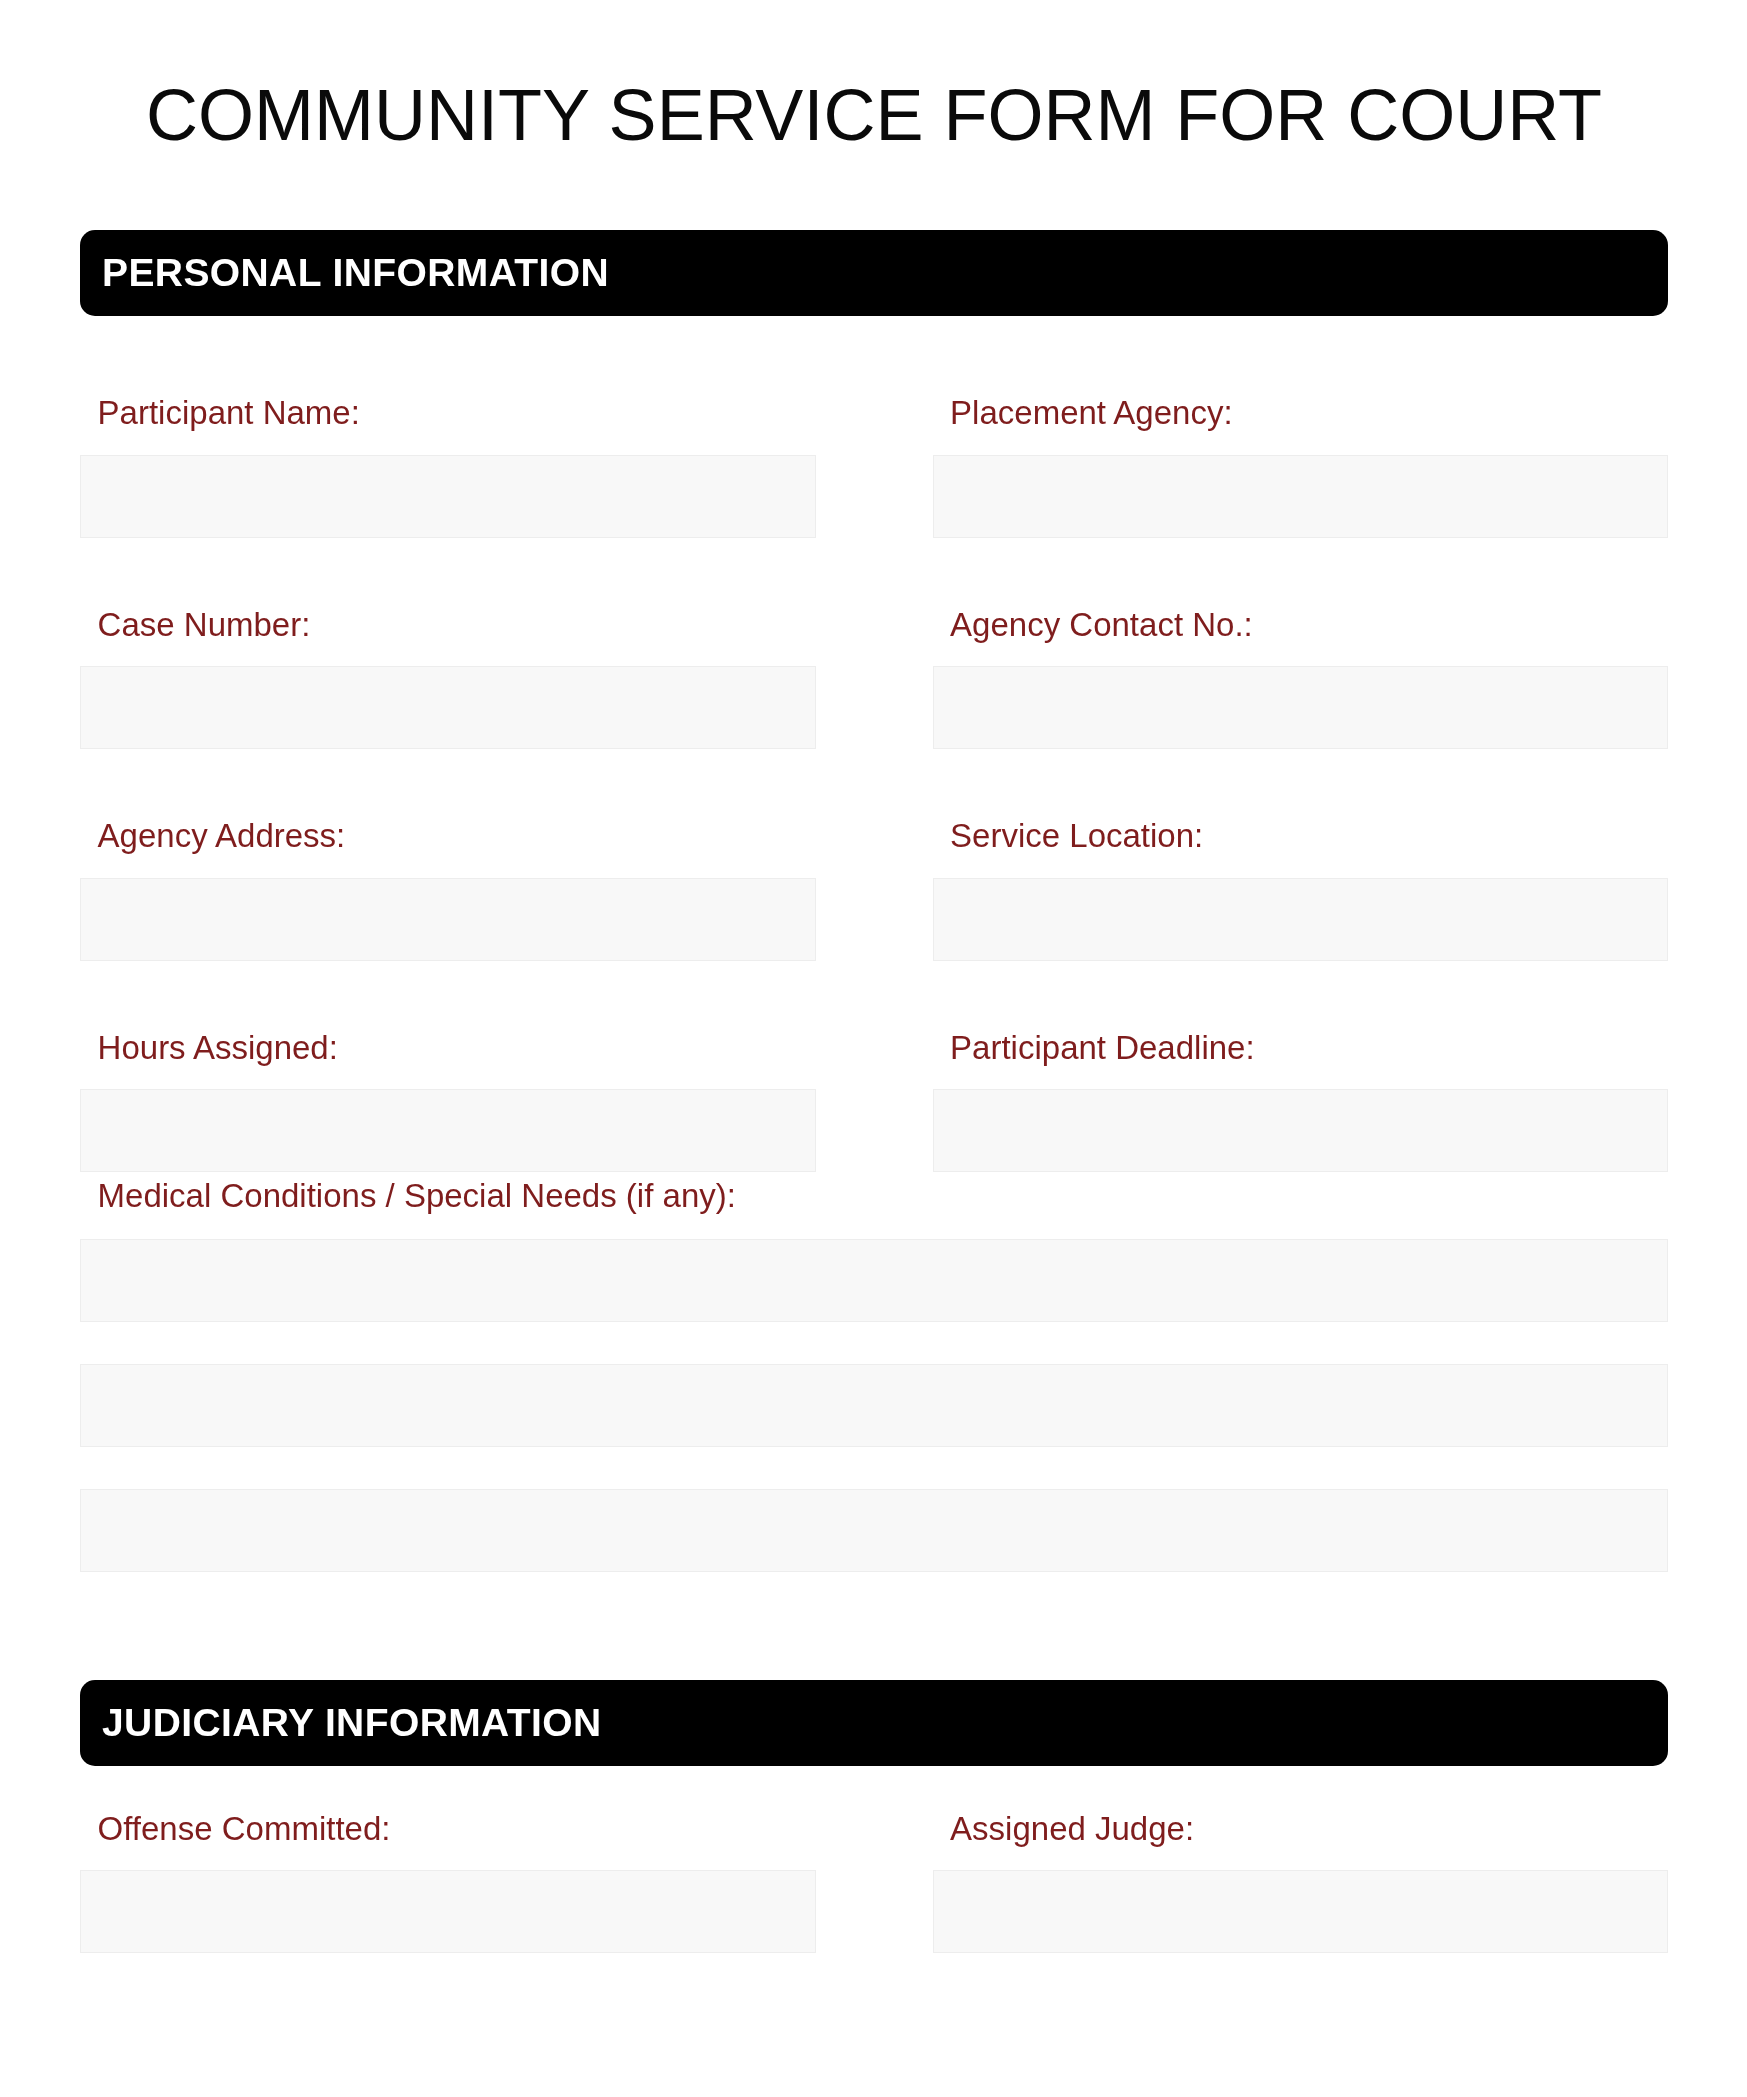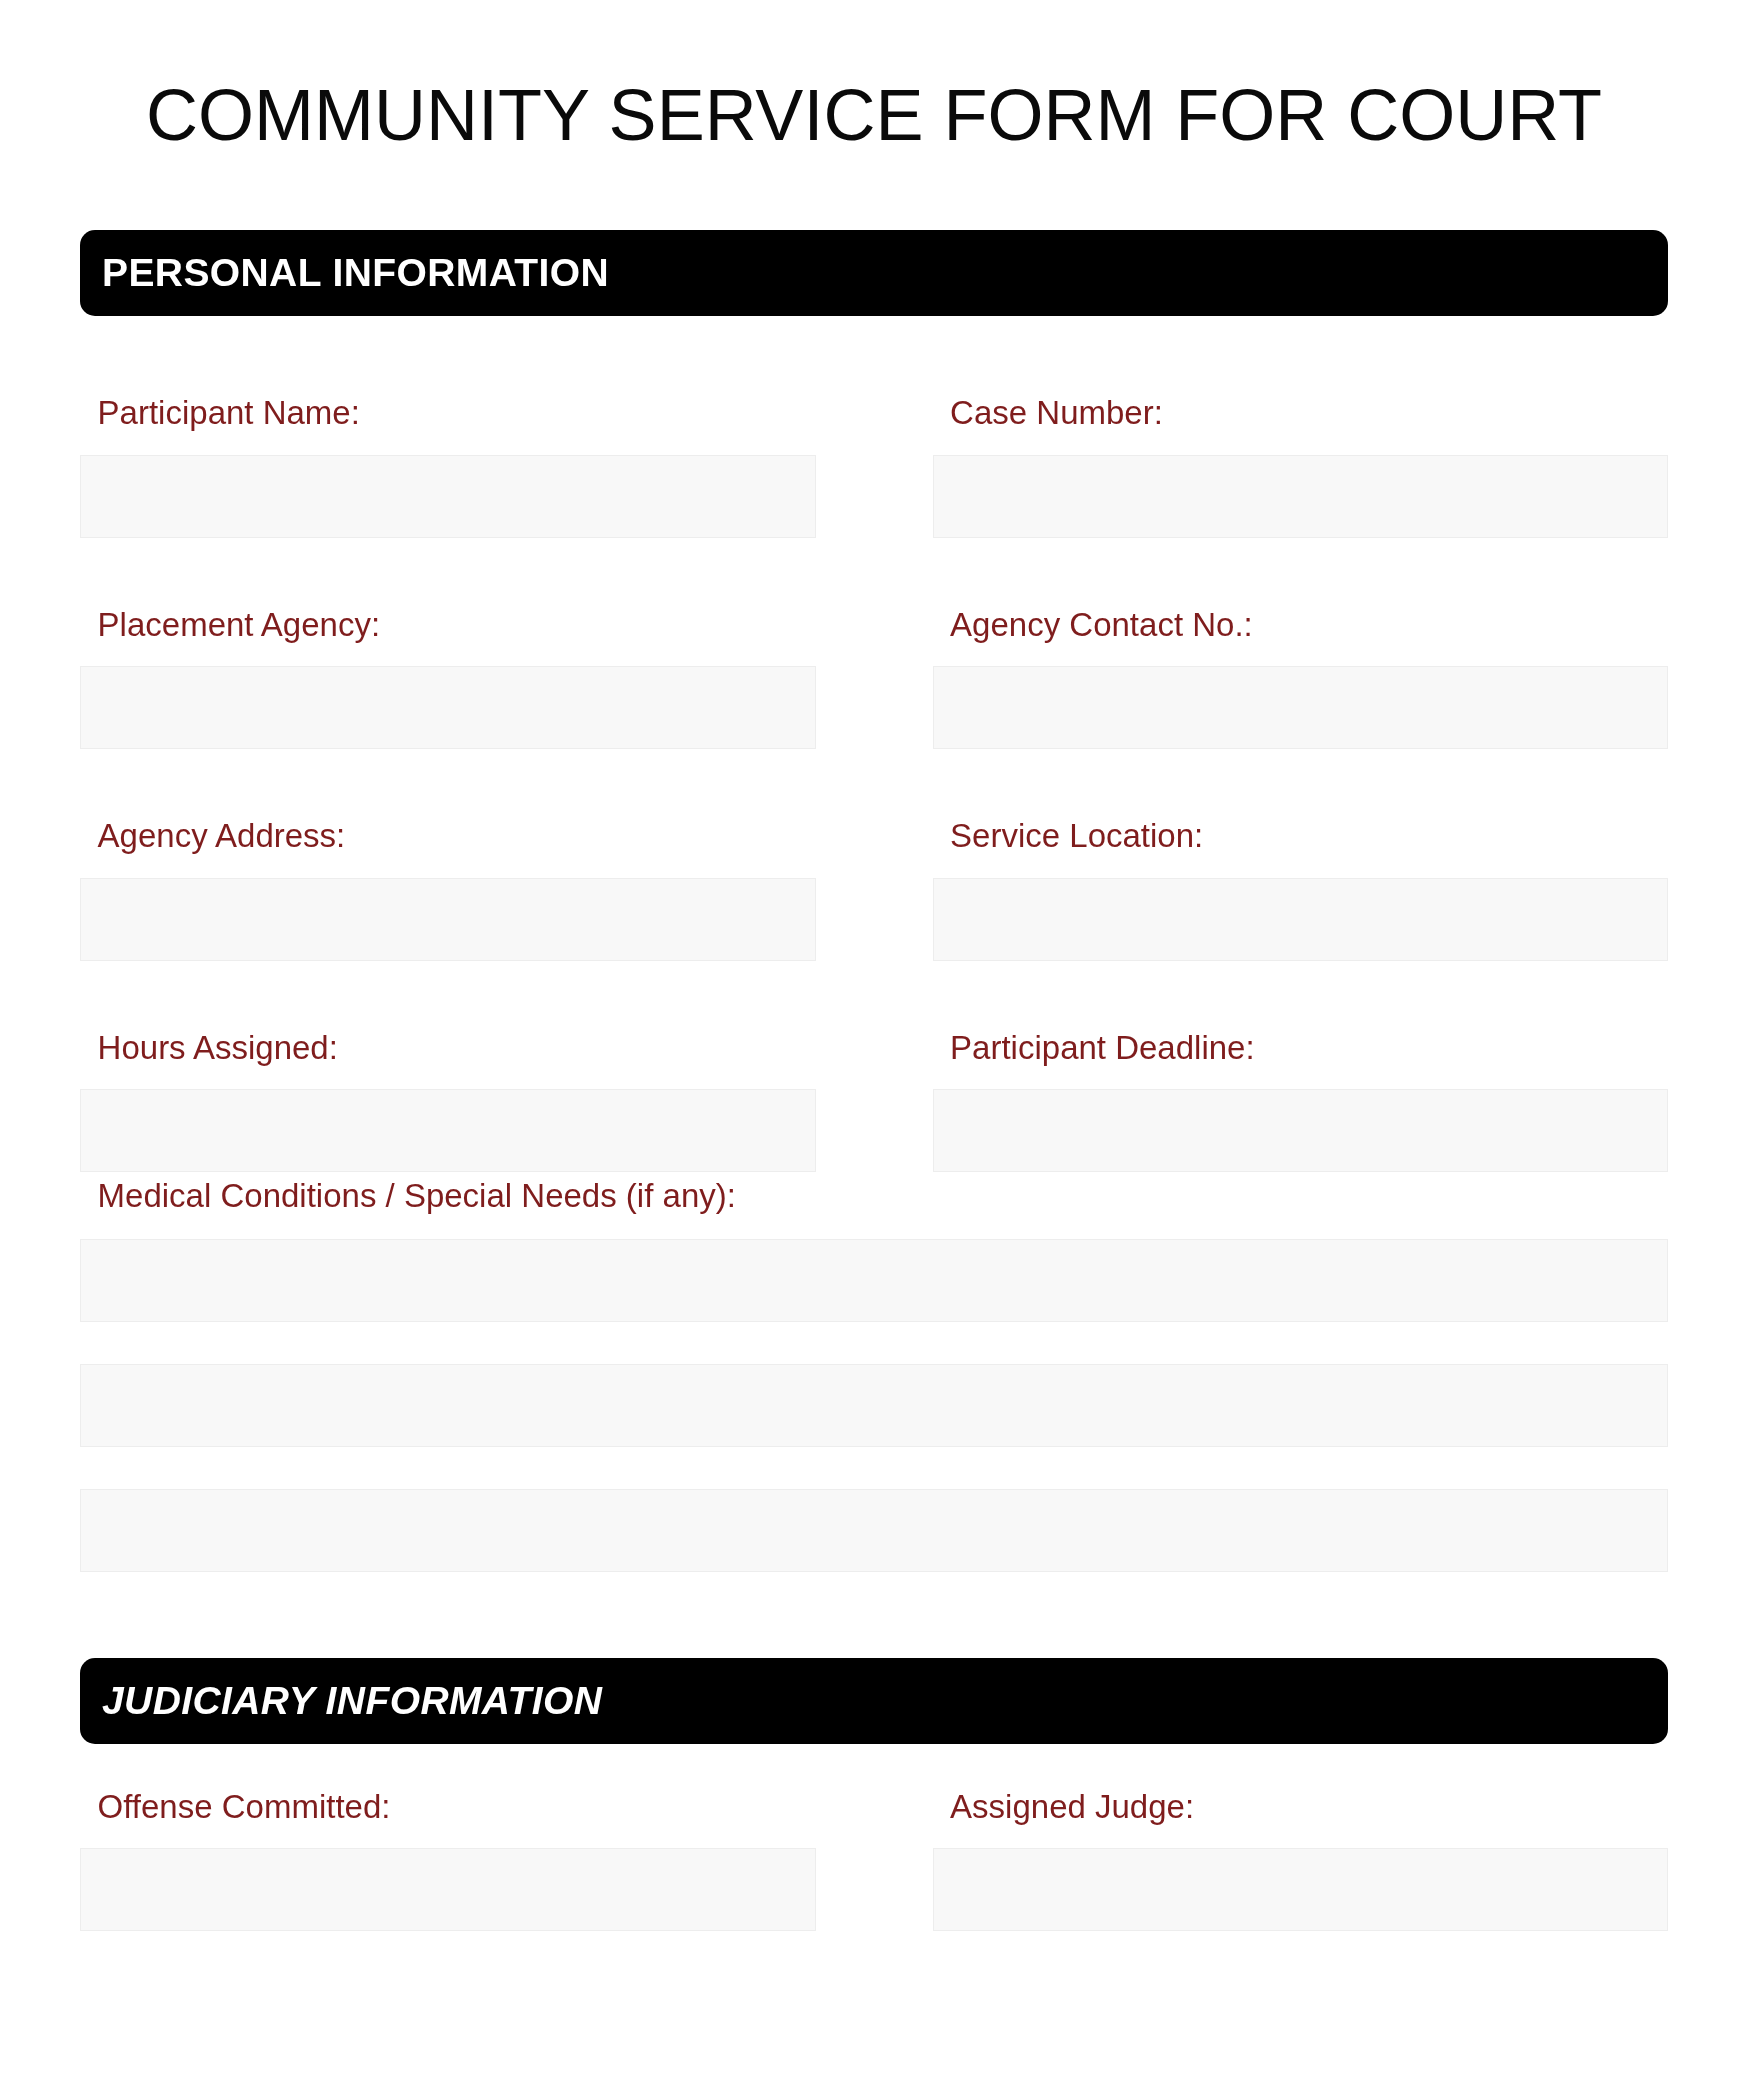--- a/index.html
+++ b/index.html
@@ -29,21 +29,21 @@
   .section-bar {
     display: flex;
     align-items: center;
     height: 86px;
     background: #000000;
     color: #ffffff;
     padding: 0 22px;
     border-radius: 15px;
   }
   .section-bar--personal { margin-top: 72px; }
-  .section-bar--judiciary { margin-top: 86px; font-style: italic; }
+  .section-bar--judiciary { margin-top: 108px; }
   .section-title {
     font-size: 39px;
     font-weight: 700;
     letter-spacing: 0.4px;
   }
   .fields-grid {
     display: grid;
     grid-template-columns: 1fr 1fr;
     column-gap: 117px;
   }
@@ -79,25 +79,25 @@
   <div class="section-bar section-bar--personal">
     <span class="section-title">PERSONAL INFORMATION</span>
   </div>
 
   <div class="fields-grid fields-grid--personal">
     <div class="field">
       <span class="field-label">Participant Name:</span>
       <div class="input-box"></div>
     </div>
     <div class="field">
-      <span class="field-label">Case Number:</span>
+      <span class="field-label">Placement Agency:</span>
       <div class="input-box"></div>
     </div>
     <div class="field">
-      <span class="field-label">Placement Agency:</span>
+      <span class="field-label">Case Number:</span>
       <div class="input-box"></div>
     </div>
     <div class="field">
       <span class="field-label">Agency Contact No.:</span>
       <div class="input-box"></div>
     </div>
     <div class="field">
       <span class="field-label">Agency Address:</span>
       <div class="input-box"></div>
     </div>

